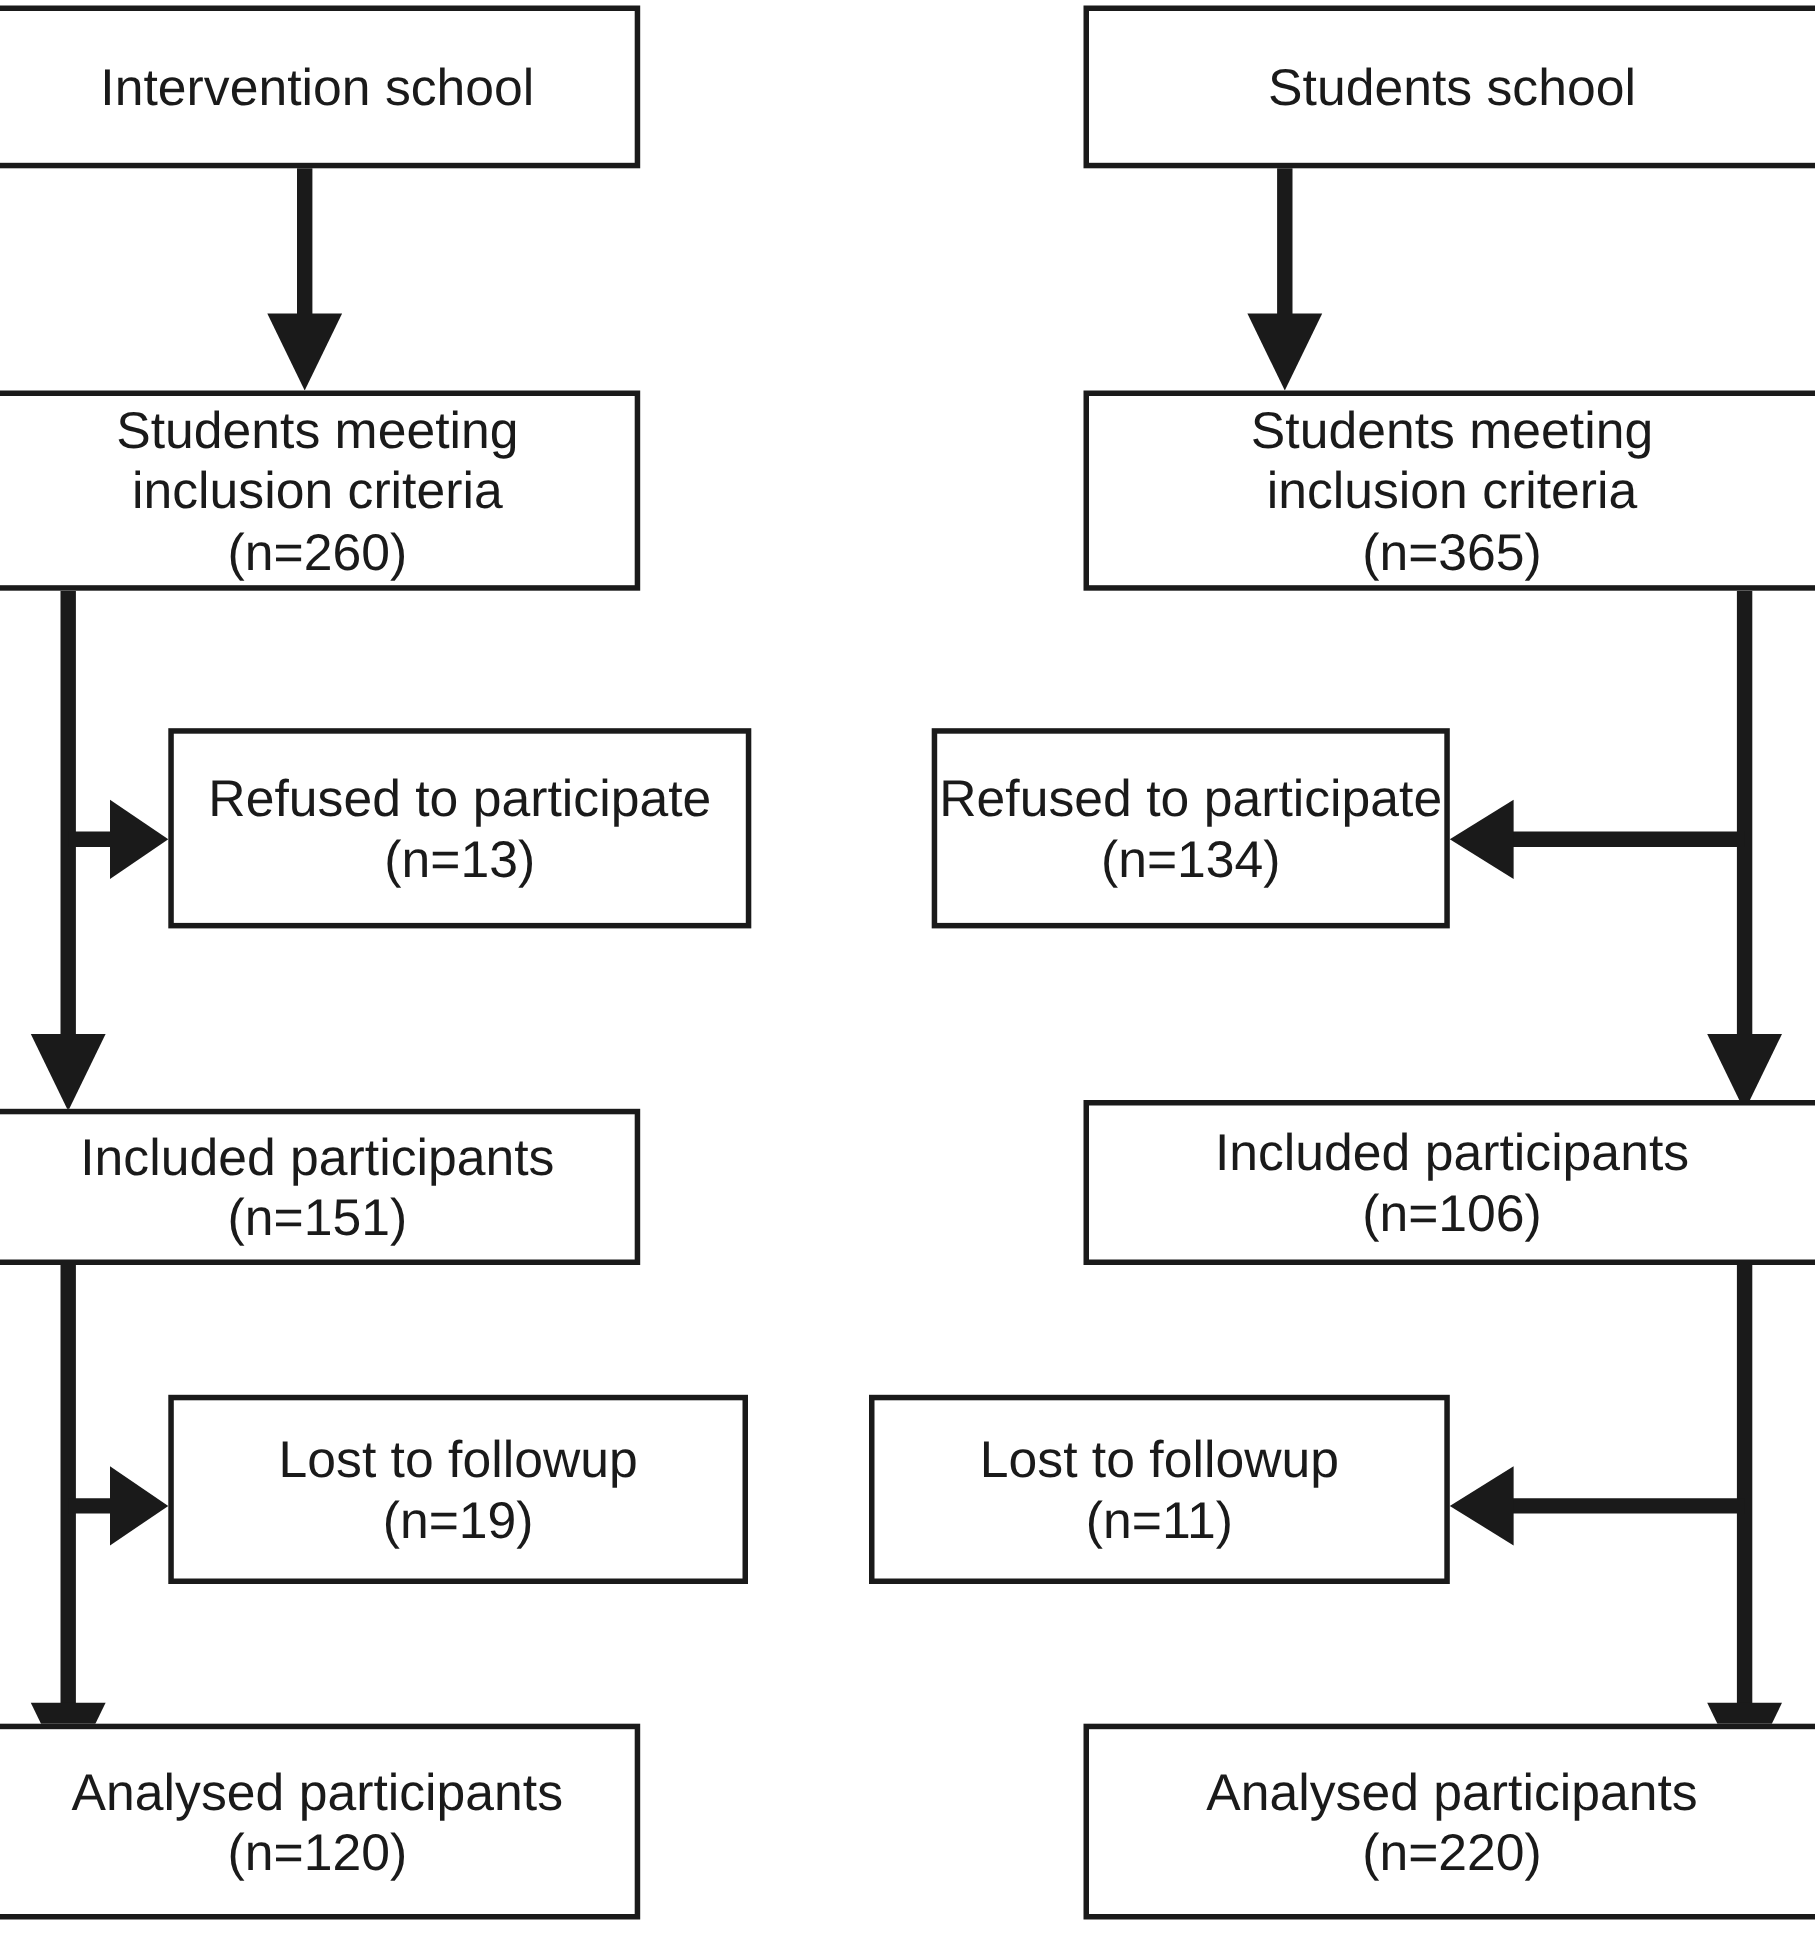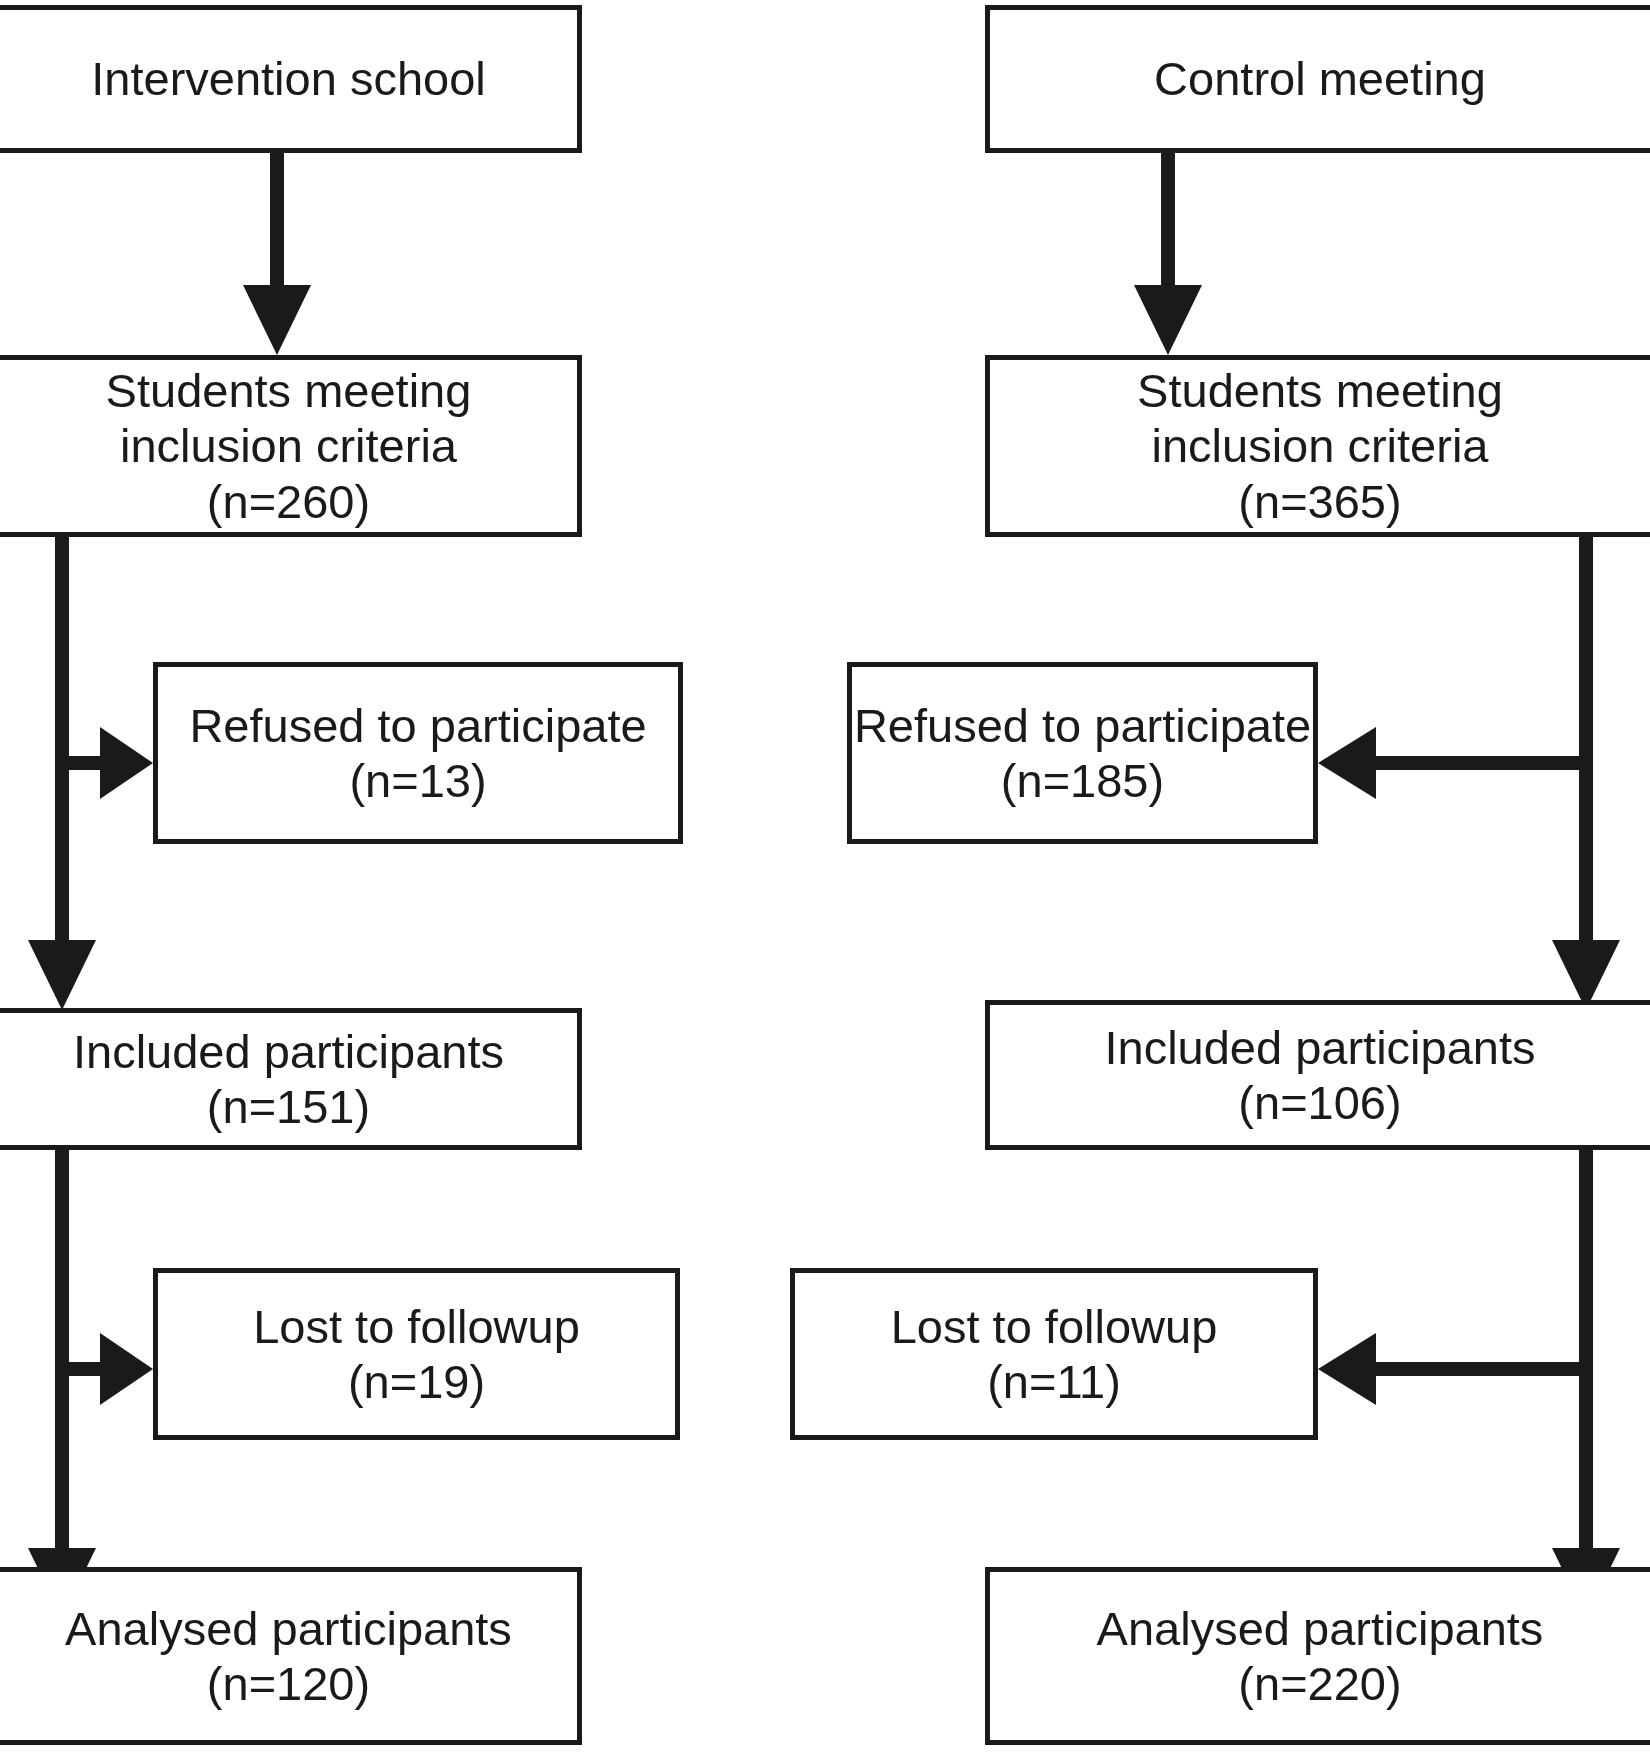--- a/index.html
+++ b/index.html
@@ -141,32 +141,32 @@
     <span class="ln">Lost to followup</span>
     <span class="ln">(n=19)</span>
   </div>
 
   <div class="node" style="left:-5px; top:1567px; width:587px; height:178px;">
     <span class="ln">Analysed participants</span>
     <span class="ln">(n=120)</span>
   </div>
 
   <div class="node" style="left:985px; top:5px; width:670px; height:148px;">
-    <span class="ln">Control meeting</span>
+    <span class="ln">Students school</span>
   </div>
 
   <div class="node" style="left:985px; top:355px; width:670px; height:182px;">
     <span class="ln">Students meeting</span>
     <span class="ln">inclusion criteria</span>
     <span class="ln">(n=365)</span>
   </div>
 
   <div class="node" style="left:847px; top:662px; width:471px; height:182px;">
     <span class="ln">Refused to participate</span>
-    <span class="ln">(n=185)</span>
+    <span class="ln">(n=134)</span>
   </div>
 
   <div class="node" style="left:985px; top:1000px; width:670px; height:150px;">
     <span class="ln">Included participants</span>
     <span class="ln">(n=106)</span>
   </div>
 
   <div class="node" style="left:790px; top:1268px; width:528px; height:172px;">
     <span class="ln">Lost to followup</span>
     <span class="ln">(n=11)</span>

